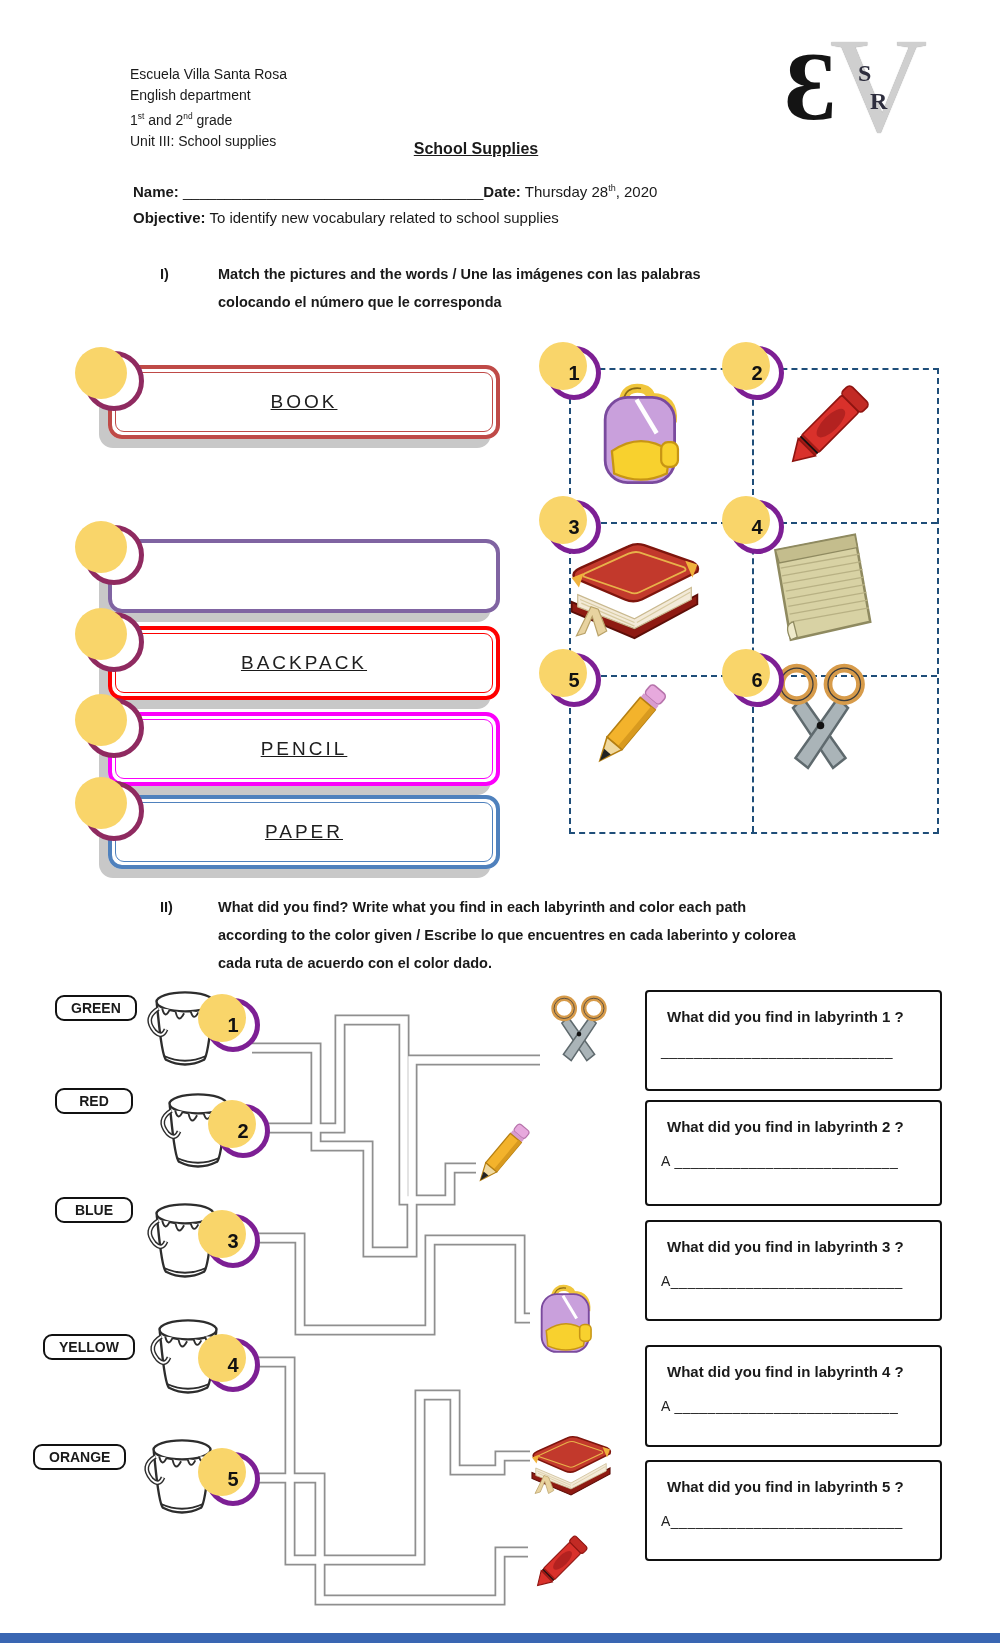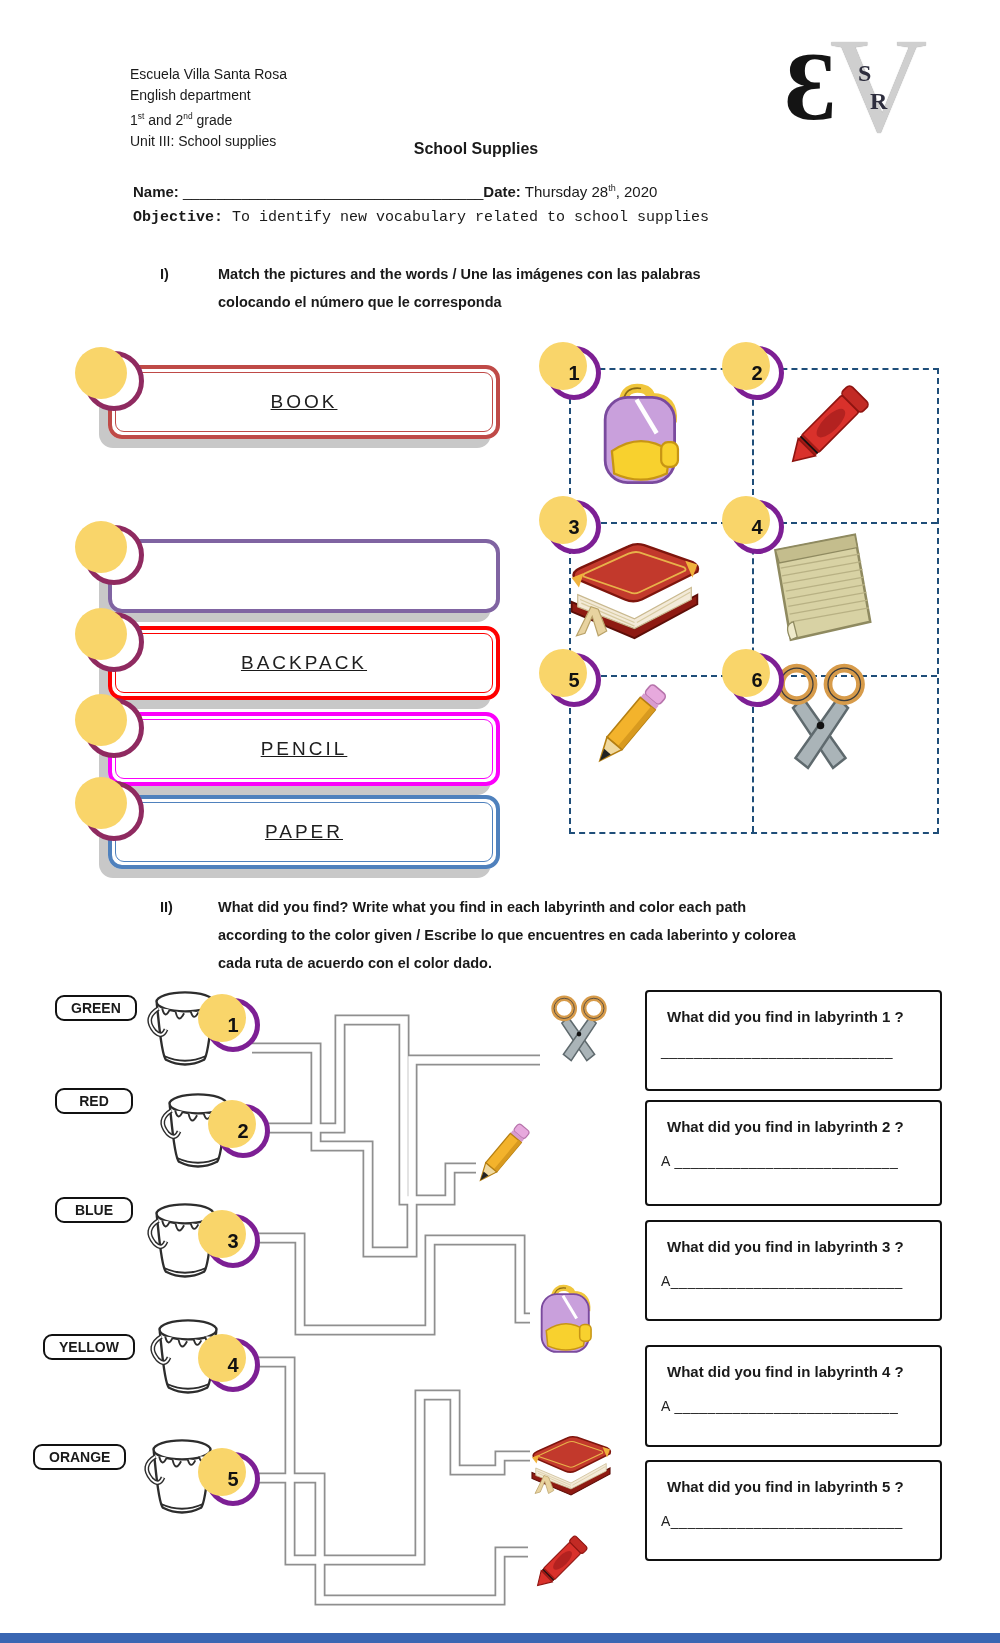--- a/index.html
+++ b/index.html
@@ -9,23 +9,23 @@
   sup{font-size:60%;vertical-align:super;}
 
   
   .hdr{left:130px;top:54px;font-size:14px;line-height:21px;margin-top:10px;}
   .logo{left:778px;top:22px;width:180px;height:135px;font-family:"Liberation Serif",serif;}
   .logo .v{position:absolute;left:52px;top:-14px;font-size:135px;color:#cfcfcf;text-shadow:0 0 1px #9a9a9a;}
   .logo .e{position:absolute;left:6px;top:8px;font-size:98px;color:#141414;font-weight:bold;}
   .logo .s{position:absolute;left:80px;top:38px;font-size:24px;color:#2e2e3e;font-weight:bold;}
   .logo .r{position:absolute;left:92px;top:66px;font-size:24px;color:#2e2e3e;font-weight:bold;}
 
-  .title{left:0;top:140px;width:952px;text-align:center;font-size:16px;font-weight:bold;}
+  .title{left:0;top:140px;width:952px;text-align:center;font-size:16px;font-weight:bold;text-decoration:underline;}
   .meta1{left:133px;top:183px;font-size:15px;}
-  .meta2{left:133px;top:209px;font-size:15px;font-family:Liberation Mono, monospace;}
+  .meta2{left:133px;top:209px;font-size:15px;}
   b.lab{font-weight:bold;}
 
   .sec-head{font-size:14.5px;font-weight:bold;line-height:28px;}
   .s1-num{left:160px;top:260px;}
   .s1-txt{left:218px;top:260px;width:640px;}
 
   
   .wordbox{position:absolute;left:108px;width:392px;height:74px;border-radius:14px;background:#fff;
            box-shadow:-9px 9px 0 0 #c8c8c8;}
   .wordbox .bord{position:absolute;inset:0;border:4px solid var(--c);border-radius:14px;}

